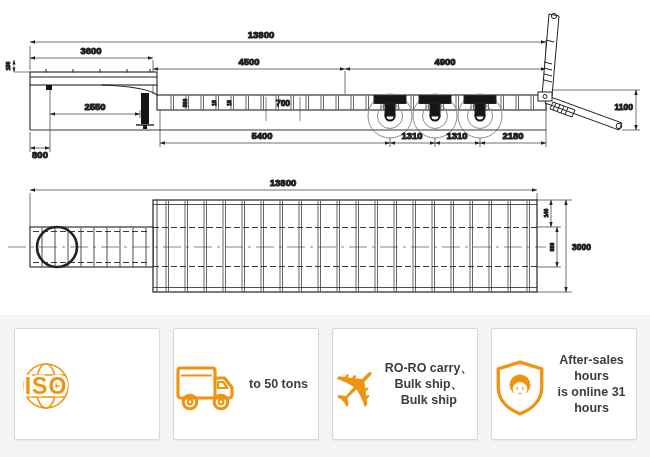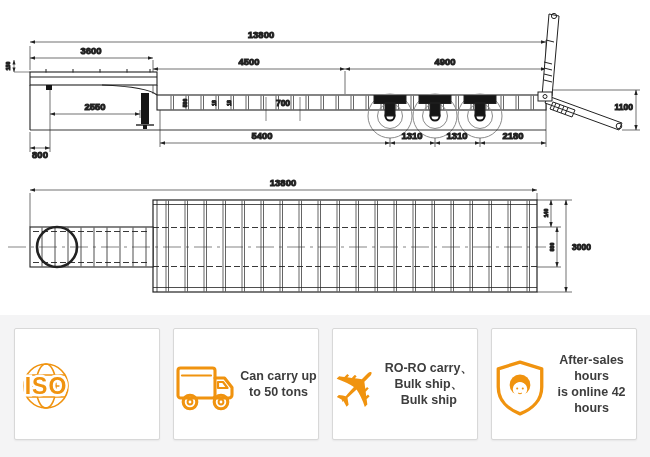--- a/index.html
+++ b/index.html
@@ -361,21 +361,20 @@
             <path d="M41,16 h9.5 l7.5,9.5 v7.5 a3,3 0 0 1 -3,3 h-14"></path>
             <path d="M44,20 h5 l4.5,6 h-9.5 z" stroke-width="2.2"></path>
             <circle cx="16" cy="40" r="6.8"></circle>
             <circle cx="16" cy="40" r="2.4" stroke-width="2"></circle>
             <circle cx="47" cy="40" r="6.8"></circle>
             <circle cx="47" cy="40" r="2.4" stroke-width="2"></circle>
           </g>
         </svg>
       </div>
       <div class="card-text">
-        <div>Can carry up</div>
         <div>to 50 tons</div>
       </div>
     </div>
 
     <div class="card">
       <div class="icon-wrap">
         <span class="plane-glyph">✈</span>
       </div>
       <div class="card-text">
         <div>RO-RO carry、 Bulk ship、</div>
@@ -390,17 +389,17 @@
           <circle cx="27" cy="25" r="10" fill="#F0930F"></circle>
           <circle cx="27" cy="29" r="7" fill="#ffffff"></circle>
           <path d="M20,26 a8.5,8.5 0 0 1 14,0 l-1.5,-6 a9,9 0 0 0 -11,0 z" fill="#F0930F"></path>
           <circle cx="24.3" cy="28.5" r="1" fill="#F0930F"></circle>
           <circle cx="29.7" cy="28.5" r="1" fill="#F0930F"></circle>
           <path d="M25.5,33 q1.5,1.2 3,0" stroke="#F0930F" stroke-width="1" fill="none" stroke-linecap="round"></path>
         </svg>
       </div>
       <div class="card-text">
         <div>After-sales hours</div>
-        <div>is online 42 hours</div>
+        <div>is online 31 hours</div>
       </div>
     </div>
   </div>
 </div>
 
 </body></html>

